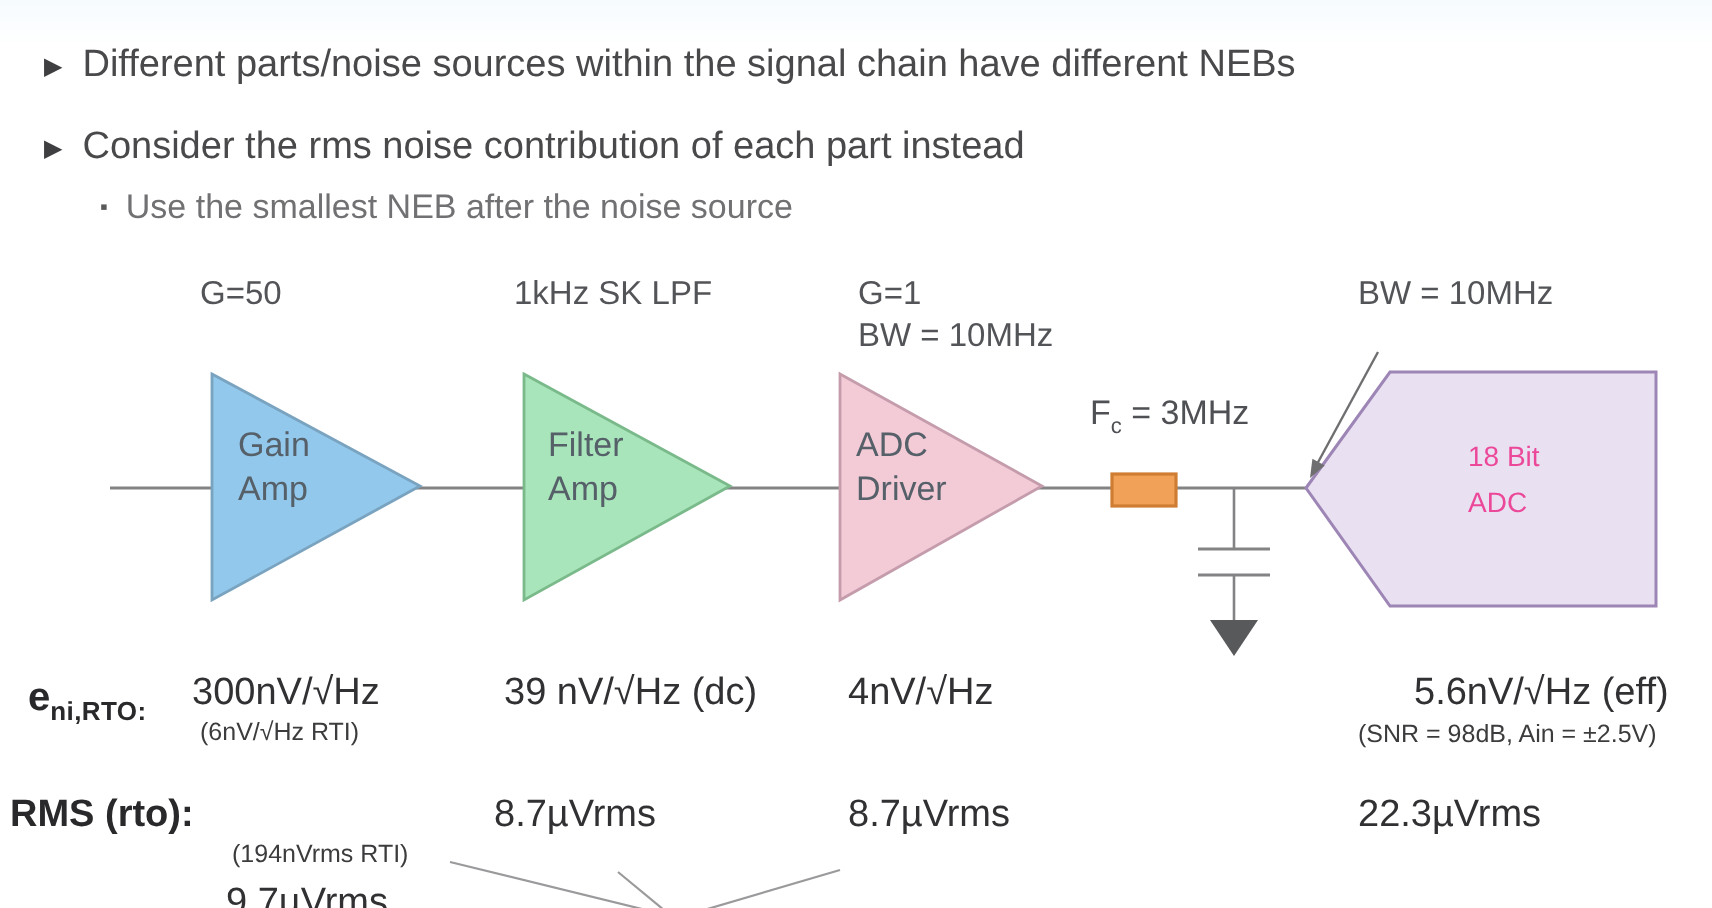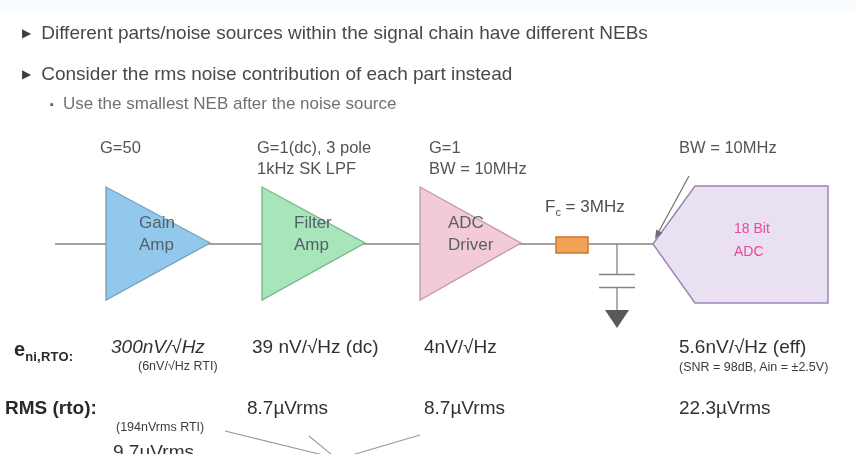--- a/index.html
+++ b/index.html
@@ -11,21 +11,21 @@
   }
   .abs{position:absolute;white-space:nowrap;}
   
   .bullet{display:flex;align-items:flex-start;color:#49494b;font-size:19px;line-height:24px;}
   .bullet .marker{font-size:12px;line-height:24px;margin-right:10px;color:#3f3f41;}
   .subbullet{display:flex;align-items:flex-start;color:#717174;font-size:17px;line-height:22px;}
   .subbullet .marker{font-size:11px;line-height:22px;margin-right:9px;color:#5a5a5c;}
   
   .spec{font-size:16.5px;line-height:21px;color:#535457;margin-top:24px;}
   
-  .shapelabel{font-size:17px;line-height:22px;color:#566069;margin-left:20px;}
+  .shapelabel{font-size:17px;line-height:22px;color:#566069;}
   .adclabel{font-size:14px;line-height:23px;color:#ec4899;}
   .fclabel{font-size:17px;color:#4f5054;}
   .fclabel sub{font-size:11px;}
   
   .rowlabel{font-size:19px;font-weight:bold;color:#29292b;}
   .rowlabel sub{font-size:13px;letter-spacing:0.2px;}
   .val{font-size:19px;color:#313134;}
   .note{font-size:12.5px;color:#3c3c3e;}
   svg{position:absolute;left:0;top:0;}
 </style>
@@ -70,21 +70,20 @@
 </div>
 <div class="abs subbullet" style="left:50px;top:93px;">
   <span class="marker">▪</span>
   <span>Use the smallest NEB after the noise source</span>
 </div>
 
 <div class="abs spec" style="left:100px;top:113px;">
   <div>G=50</div>
 </div>
 <div class="abs spec" style="left:257px;top:113px;">
-  <div>G=1(dc), 3 pole</div>
   <div>1kHz SK LPF</div>
 </div>
 <div class="abs spec" style="left:429px;top:113px;">
   <div>G=1</div>
   <div>BW = 10MHz</div>
 </div>
 <div class="abs spec" style="left:679px;top:113px;">
   <div>BW = 10MHz</div>
 </div>
 
@@ -105,25 +104,25 @@
   <div>Driver</div>
 </div>
 <div class="abs adclabel" style="left:734px;top:217px;">
   <div>18 Bit</div>
   <div>ADC</div>
 </div>
 
 <div class="abs rowlabel" style="left:14px;top:338px;font-size:20px;">
   <span>e</span><sub>ni,RTO:</sub>
 </div>
-<div class="abs val" style="left:111px;top:336px;font-style:italic;">300nV/√Hz</div>
-<div class="abs note" style="left:100px;top:359px;margin-left:38px;">(6nV/√Hz RTI)</div>
+<div class="abs val" style="left:96px;top:336px;">300nV/√Hz</div>
+<div class="abs note" style="left:100px;top:359px;">(6nV/√Hz RTI)</div>
 <div class="abs val" style="left:252px;top:336px;">39 nV/√Hz (dc)</div>
 <div class="abs val" style="left:424px;top:336px;">4nV/√Hz</div>
-<div class="abs val" style="left:679px;top:336px;">5.6nV/√Hz (eff)</div>
+<div class="abs val" style="left:707px;top:336px;">5.6nV/√Hz (eff)</div>
 <div class="abs note" style="left:679px;top:360px;">(SNR = 98dB, Ain = ±2.5V)</div>
 
 <div class="abs rowlabel" style="left:5px;top:397px;">RMS (rto):</div>
 <div class="abs val" style="left:113px;top:397px;margin-top:44px;">9.7µVrms</div>
 <div class="abs note" style="left:116px;top:420px;">(194nVrms RTI)</div>
 <div class="abs val" style="left:247px;top:397px;">8.7µVrms</div>
 <div class="abs val" style="left:424px;top:397px;">8.7µVrms</div>
 <div class="abs val" style="left:679px;top:397px;">22.3µVrms</div>
 
 </body></html>

